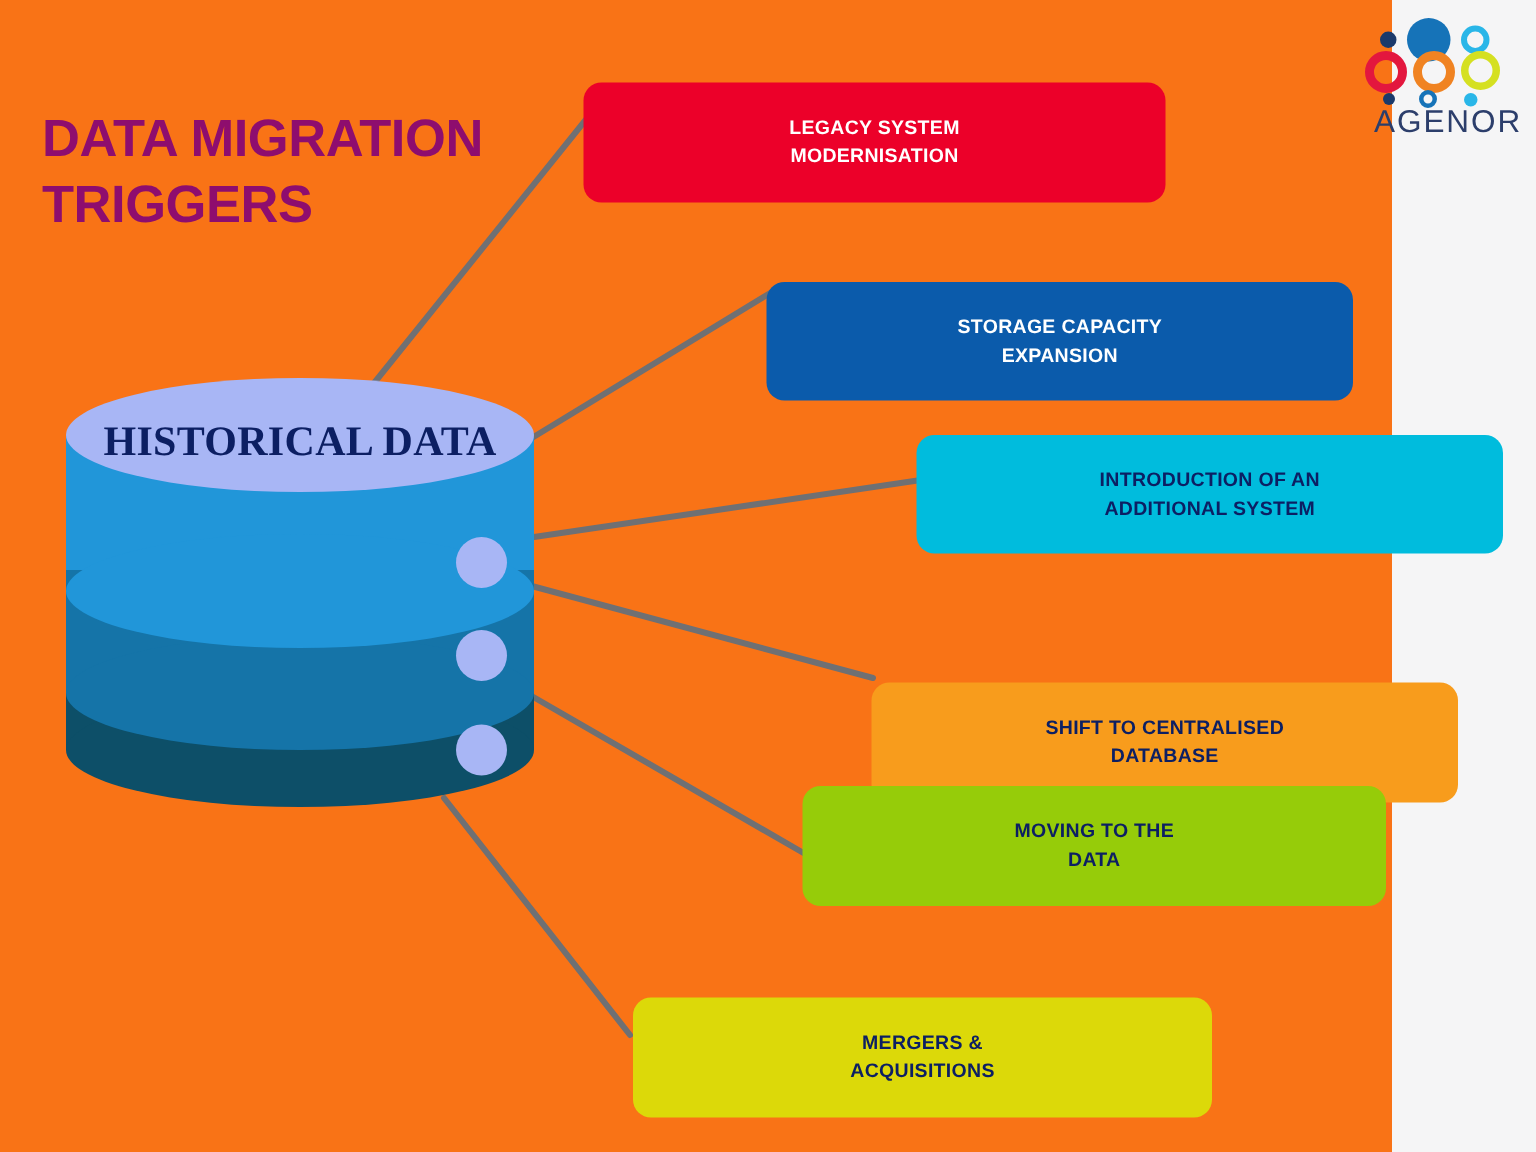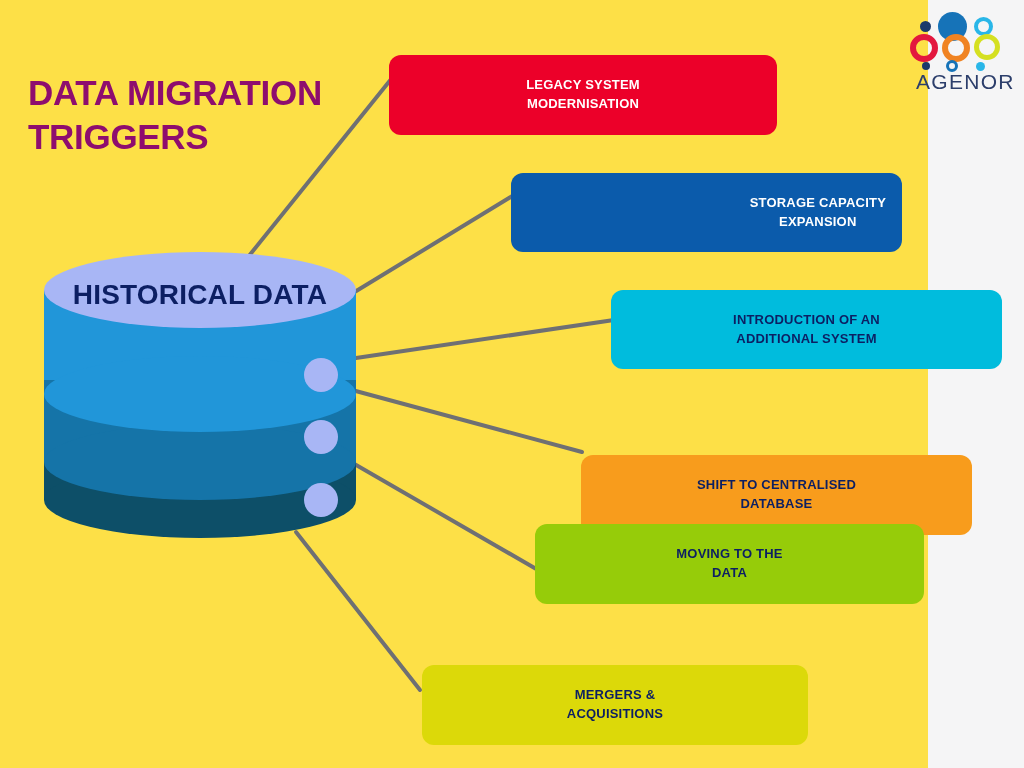--- a/index.html
+++ b/index.html
@@ -11,21 +11,21 @@
     width: 1024px;
     height: 768px;
     background: #f5f5f6;
     font-family: "Liberation Sans", sans-serif;
     overflow: hidden;
   }
   #canvas {
     position: relative;
     width: 928px;
     height: 768px;
-    background: #fde047;
+    background: #f97316;
   }
 
   
   #page-title {
     position: absolute;
     left: 28px;
     top: 48px;
     width: 330px;
     font-size: 35px;
     font-weight: bold;
@@ -69,20 +69,21 @@
     pointer-events: none;
   }
 
   
   #database {
     position: absolute;
     left: 44px;
     top: 252px;
     width: 312px;
     height: 278px;
+    font-family: Liberation Serif, serif;
   }
   .db-band {
     position: absolute;
     left: 0;
     width: 312px;
     height: 90px;
   }
   .db-ellipse {
     position: absolute;
     left: 0;
@@ -173,21 +174,21 @@
     <div id="db-label">HISTORICAL
 DATA</div>
     <div class="db-dot" style="left:260px;top:106px;"></div>
     <div class="db-dot" style="left:260px;top:168px;"></div>
     <div class="db-dot" style="left:260px;top:231px;"></div>
   </div>
 
   <div id="trigger-boxes">
       <div class="trigger-box" style="left: 389px; top: 55px; width: 388px; height: 80px; background: rgb(236, 0, 41); color: rgb(255, 255, 255);"><span>LEGACY SYSTEM
 MODERNISATION</span></div>
-      <div class="trigger-box" style="left: 511px; top: 173px; width: 391px; height: 79px; background: rgb(11, 91, 171); color: rgb(255, 255, 255); justify-content: flex-end;"><span>STORAGE CAPACITY
+      <div class="trigger-box" style="left: 511px; top: 188px; width: 391px; height: 79px; background: rgb(11, 91, 171); color: rgb(255, 255, 255);"><span>STORAGE CAPACITY
 EXPANSION</span></div>
       <div class="trigger-box" style="left: 611px; top: 290px; width: 391px; height: 79px; background: rgb(0, 188, 221); color: rgb(12, 31, 99);"><span>INTRODUCTION OF AN
 ADDITIONAL SYSTEM</span></div>
       <div class="trigger-box" style="left: 581px; top: 407px; width: 391px; height: 80px; background: rgb(248, 156, 28); color: rgb(12, 31, 99); margin-top: 48px;"><span>SHIFT TO CENTRALISED
 DATABASE</span></div>
       <div class="trigger-box" style="left: 535px; top: 524px; width: 389px; height: 80px; background: rgb(150, 204, 9); color: rgb(12, 31, 99);"><span>MOVING TO THE
 DATA</span></div>
       <div class="trigger-box" style="left: 422px; top: 665px; width: 386px; height: 80px; background: rgb(220, 217, 9); color: rgb(12, 31, 99);"><span>MERGERS &amp;
 ACQUISITIONS</span></div>
     </div>

